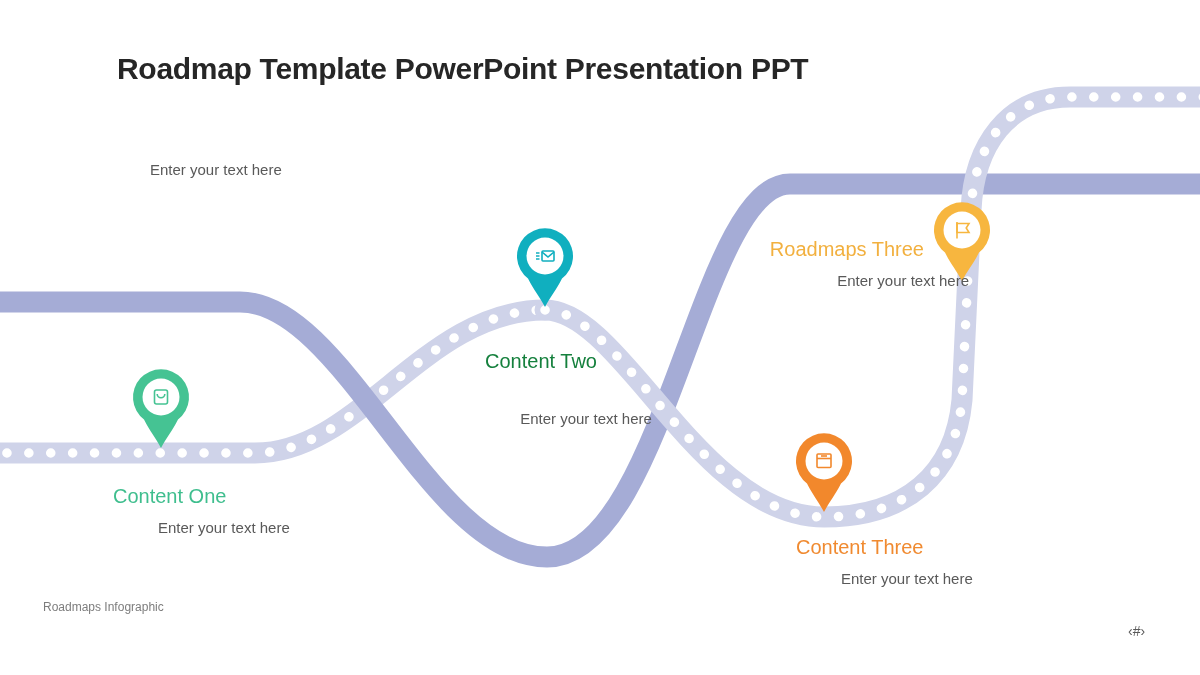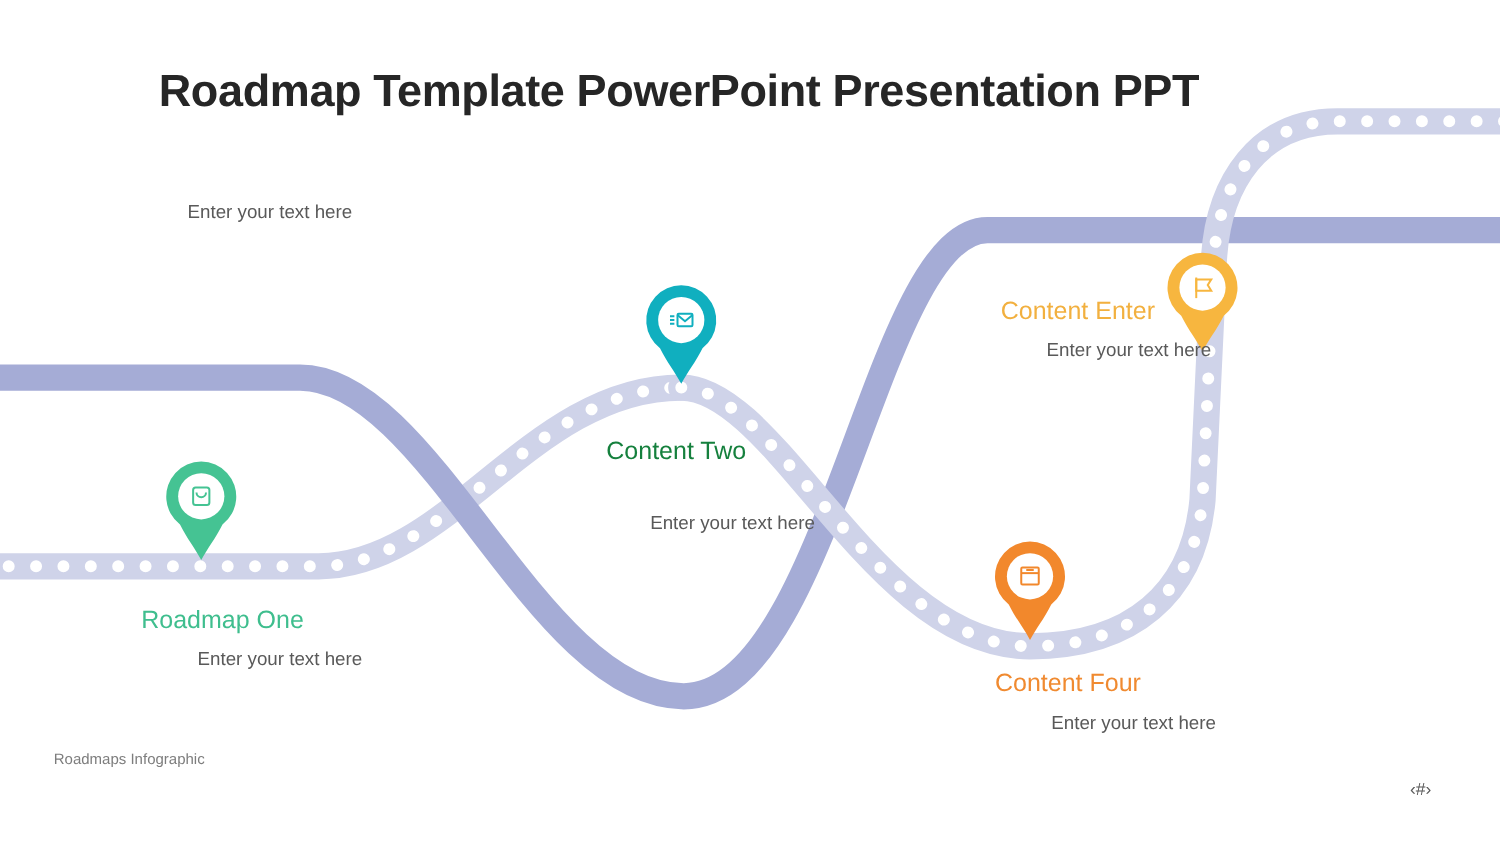--- a/index.html
+++ b/index.html
@@ -3,22 +3,22 @@
 <meta charset="utf-8">
 <style>
   html,body{margin:0;padding:0;}
   body{
     width:1200px;height:675px;position:relative;overflow:hidden;
     background:#ffffff;font-family:"Liberation Sans",sans-serif;
   }
   .slide{position:absolute;inset:0;}
   svg.roadmap{position:absolute;left:0;top:0;}
   .title{
-    position:absolute;left:127px;top:52px;
-    font-size:36px;font-weight:bold;color:#262626;letter-spacing:-0.3px;
+    position:absolute;left:117px;top:52px;
+    font-size:30px;font-weight:bold;color:#262626;letter-spacing:-0.3px;
     white-space:nowrap;
   }
   .ph{font-size:15px;color:#595959;white-space:nowrap;margin-left:45px;}
   .intro{position:absolute;left:105px;top:161px;}
   .ms-label{font-size:20px;white-space:nowrap;line-height:20px;}
   .m1{position:absolute;left:113px;top:486px;text-align:left;}
   .m1 .ph{position:absolute;left:0;top:33px;}
   .m2{position:absolute;left:421px;top:351px;width:240px;text-align:center;}
   .m2 .ph{position:absolute;left:0;top:59px;width:240px;}
   .m3{position:absolute;left:674px;top:239px;width:250px;text-align:right;}
@@ -86,36 +86,36 @@
         <path d="M -3 -56 L 3 -56"></path>
       </g>
     </g>
   </svg>
 
   <div class="title" style="color: rgb(38, 38, 38);">Roadmap Template PowerPoint Presentation PPT</div>
 
   <div class="ph intro">Enter your text here</div>
 
   <div class="m1">
-    <div class="ms-label" style="color: rgb(63, 190, 142);">Roadmap One</div>
+    <div class="ms-label" style="color: rgb(63, 190, 142);">Content One</div>
     <div class="ph">Enter your text here</div>
   </div>
 
   <div class="m2">
     <div class="ms-label" style="color: #15803d;">Content Two</div>
     <div class="ph">Enter your text here</div>
   </div>
 
   <div class="m3">
-    <div class="ms-label" style="color: rgb(242, 176, 63);">Content Enter</div>
+    <div class="ms-label" style="color: rgb(242, 176, 63);">Roadmaps Three</div>
     <div class="ph">Enter your text here</div>
   </div>
 
   <div class="m4">
-    <div class="ms-label" style="color: rgb(240, 138, 48);">Content Four</div>
+    <div class="ms-label" style="color: rgb(240, 138, 48);">Content Three</div>
     <div class="ph">Enter your text here</div>
   </div>
 
   <div class="footer-left" style="color: rgb(125, 125, 125);">Roadmaps Infographic</div>
 
   <div class="slide-number">‹#›</div>
 
 </div>
 
 </body></html>

